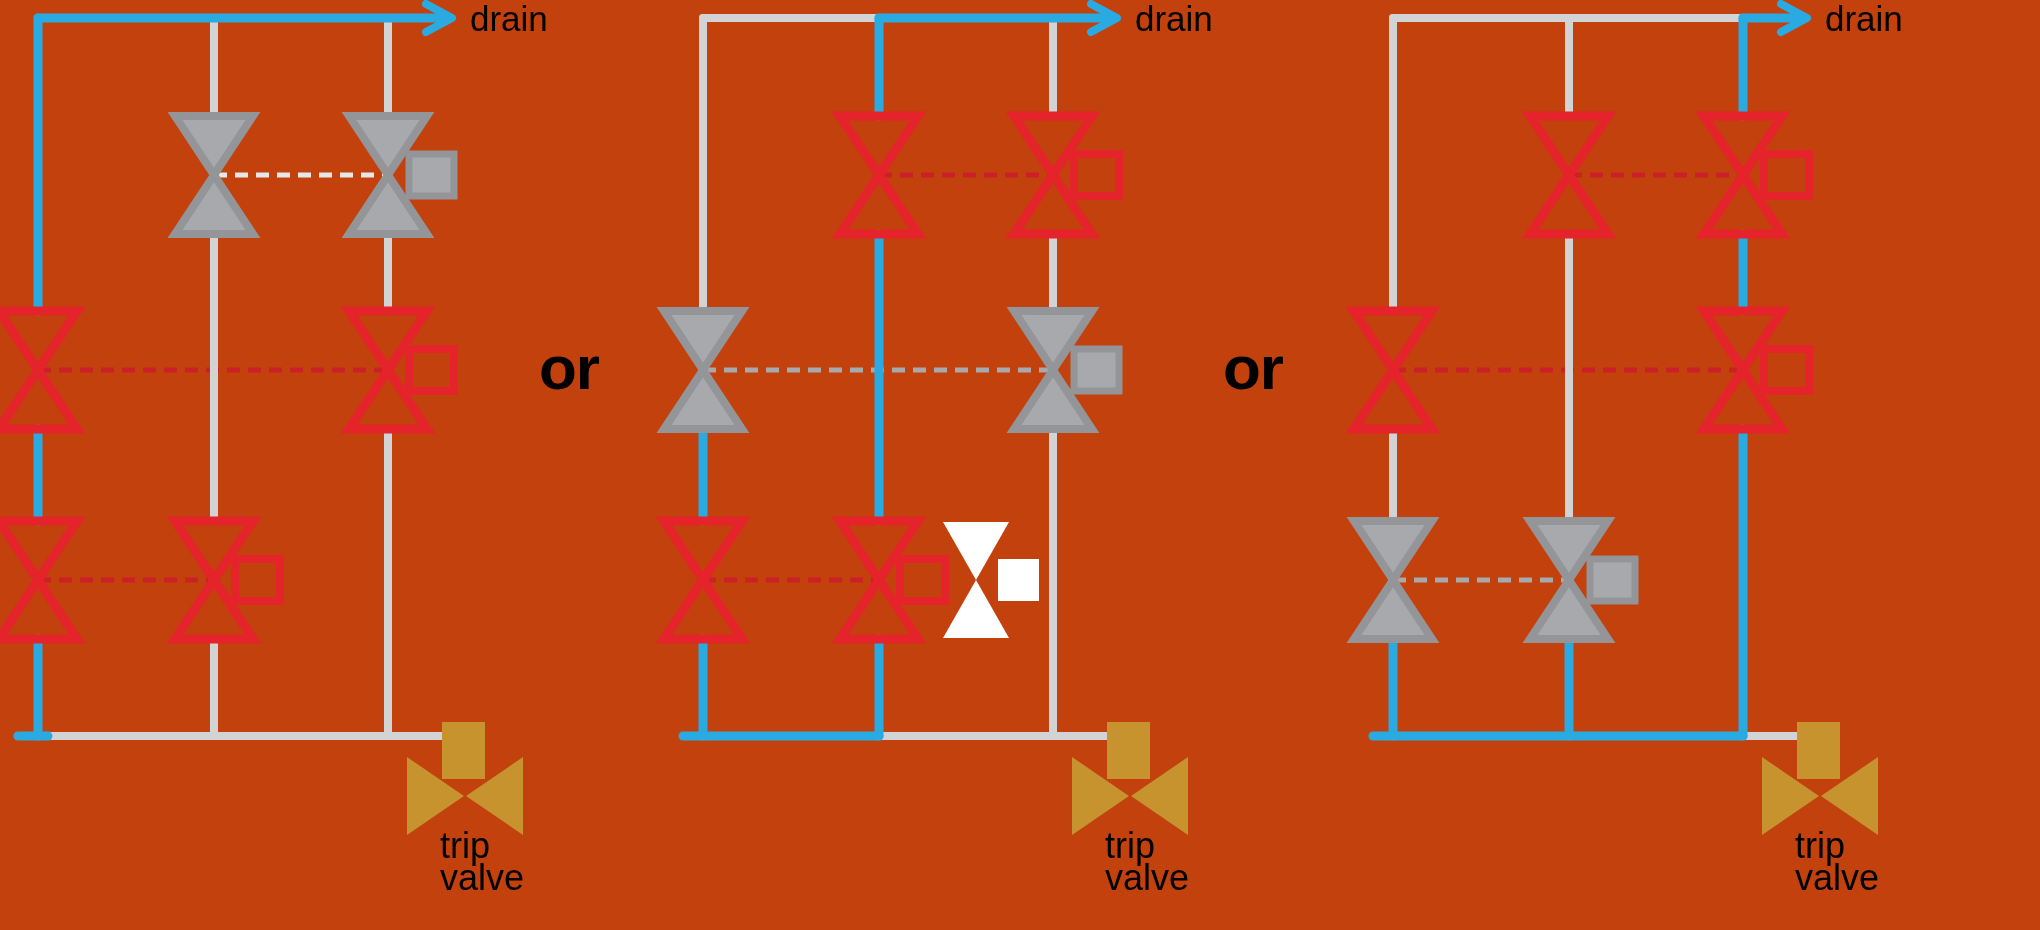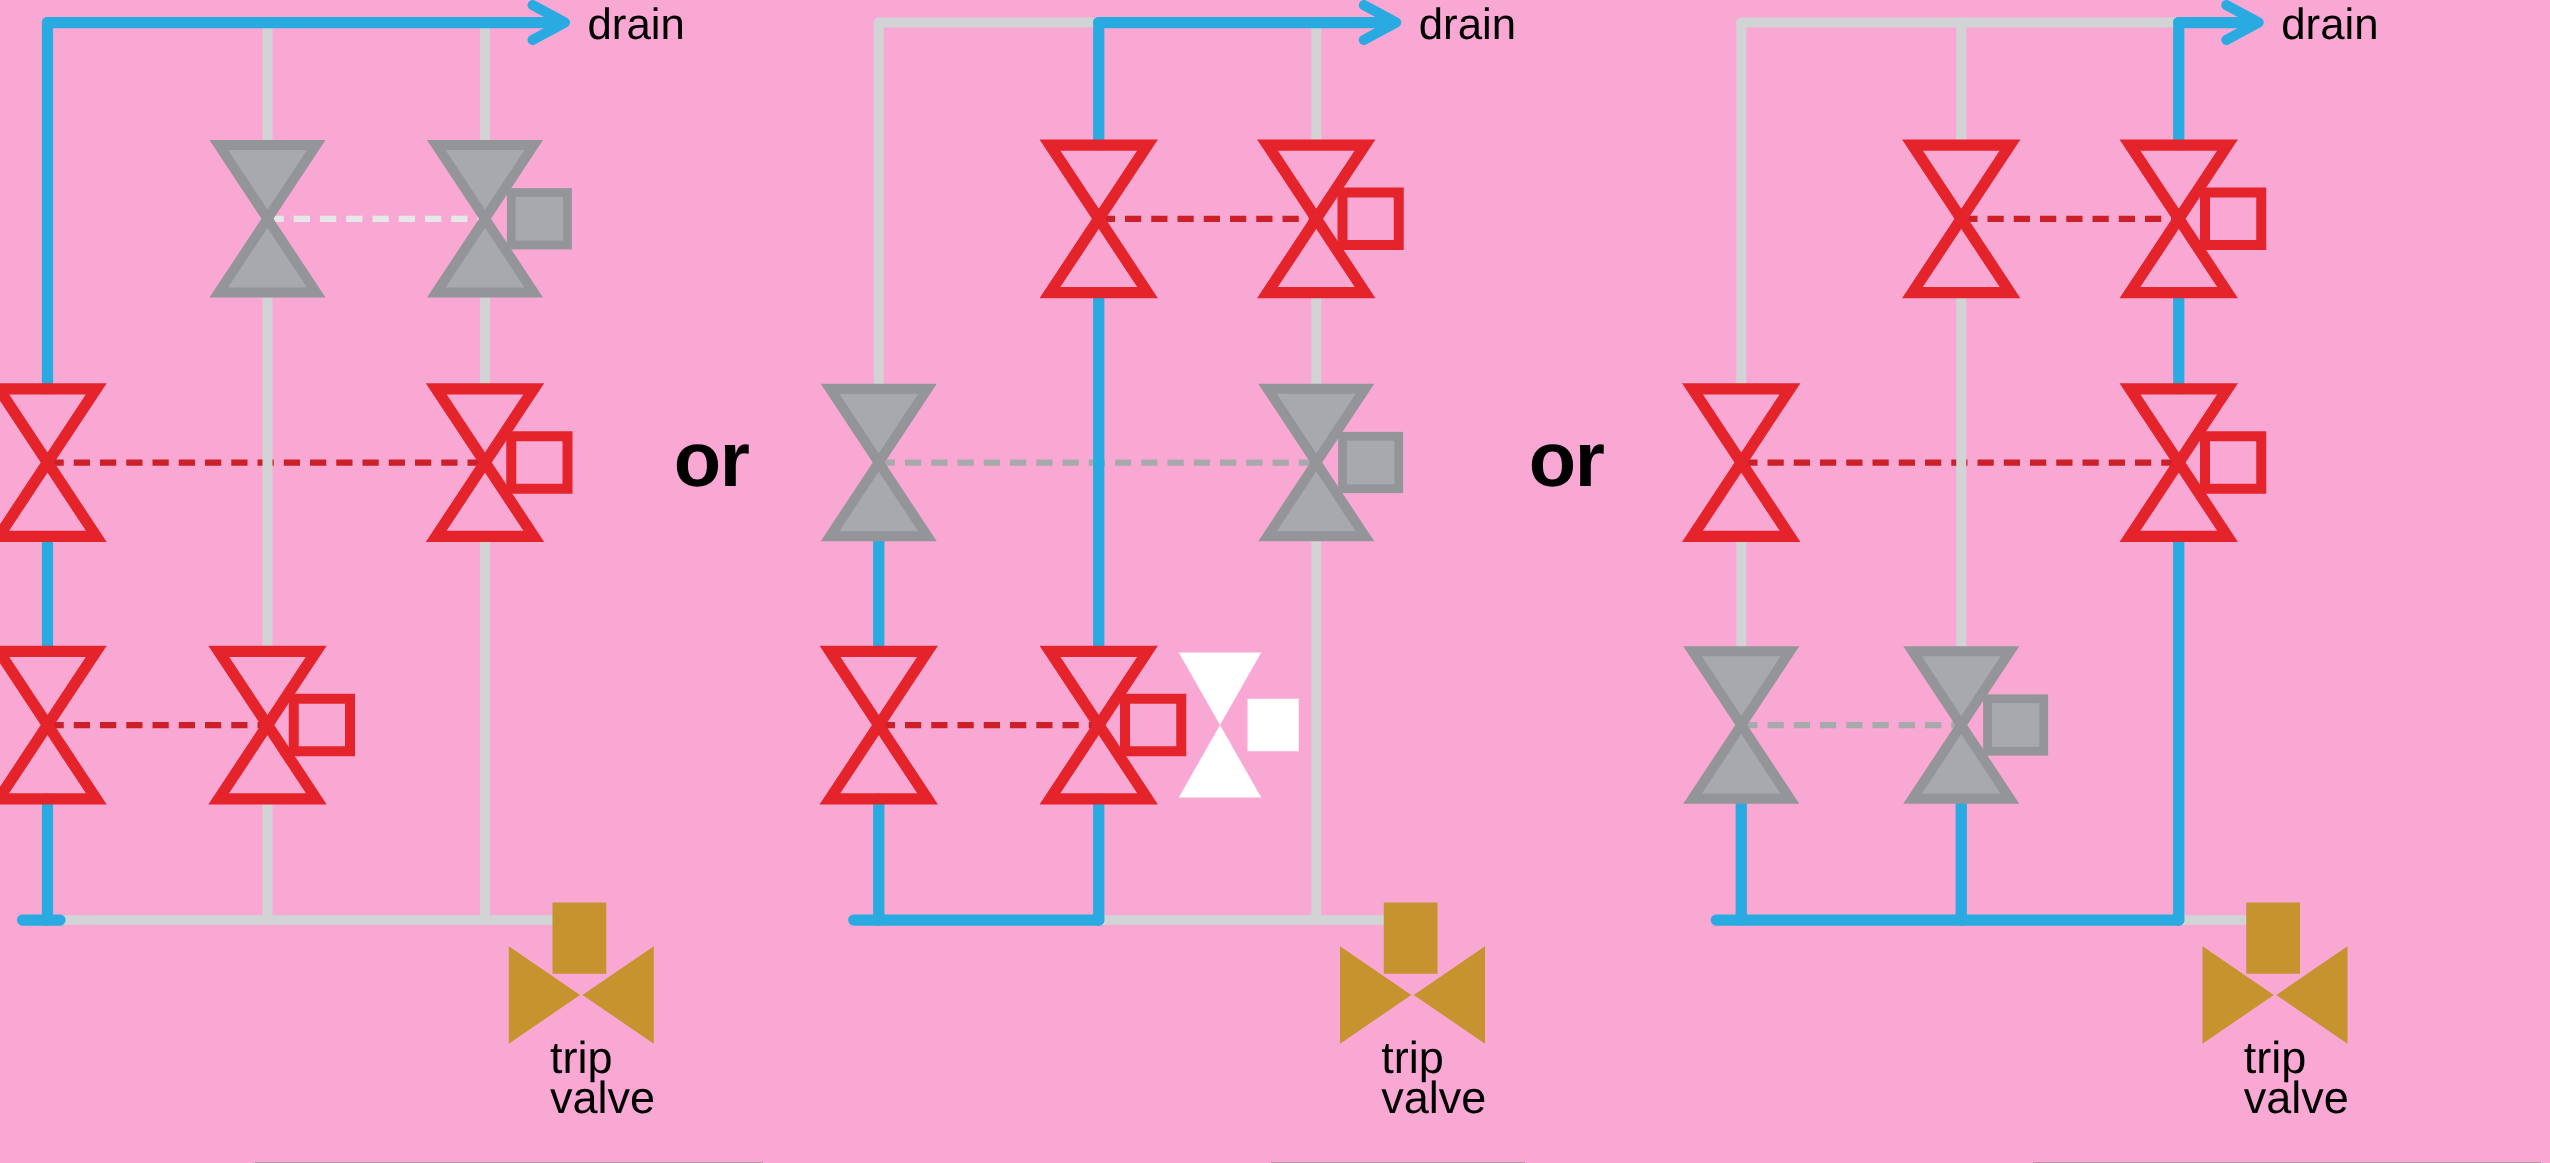--- a/index.html
+++ b/index.html
@@ -15,21 +15,21 @@
     width: 2040px;
     height: 930px;
   }
   svg text {
     font-family: "Liberation Sans", sans-serif;
   }
 </style>
 </head>
 <body style="background: rgb(71, 113, 79);">
 
-<div id="stage" style="background: #f9a8d4; text-align: right;"><svg width="2040" height="930" viewBox="0 0 2040 930">
+<div id="stage" style="background: #c2410c; text-align: right;"><svg width="2040" height="930" viewBox="0 0 2040 930">
       <g>
         <line x1="214" y1="175" x2="388" y2="175" stroke="#E6E7E8" stroke-width="5" stroke-linecap="butt" stroke-dasharray="13 8"></line>
         <line x1="38" y1="370" x2="388" y2="370" stroke="#CB2027" stroke-width="5" stroke-linecap="butt" stroke-dasharray="13 8"></line>
         <line x1="38" y1="580" x2="214" y2="580" stroke="#CB2027" stroke-width="5" stroke-linecap="butt" stroke-dasharray="13 8"></line>
         <line x1="18" y1="736" x2="442" y2="736" stroke="#D1D3D4" stroke-width="8" stroke-linecap="round"></line>
         <line x1="214" y1="18" x2="214" y2="116" stroke="#D1D3D4" stroke-width="8" stroke-linecap="round"></line>
         <line x1="214" y1="234" x2="214" y2="521" stroke="#D1D3D4" stroke-width="8" stroke-linecap="round"></line>
         <line x1="214" y1="639" x2="214" y2="736" stroke="#D1D3D4" stroke-width="8" stroke-linecap="round"></line>
         <line x1="388" y1="18" x2="388" y2="116" stroke="#D1D3D4" stroke-width="8" stroke-linecap="round"></line>
         <line x1="388" y1="234" x2="388" y2="311" stroke="#D1D3D4" stroke-width="8" stroke-linecap="round"></line>

